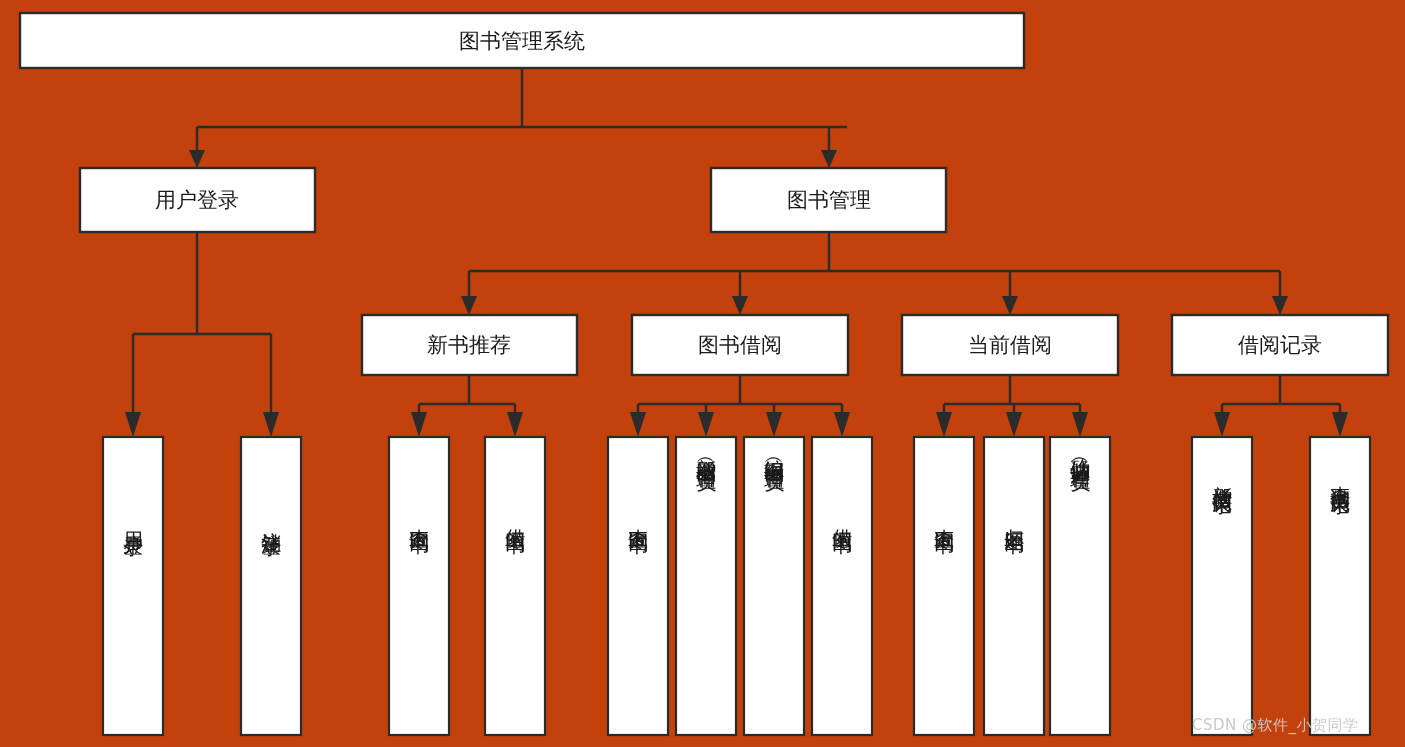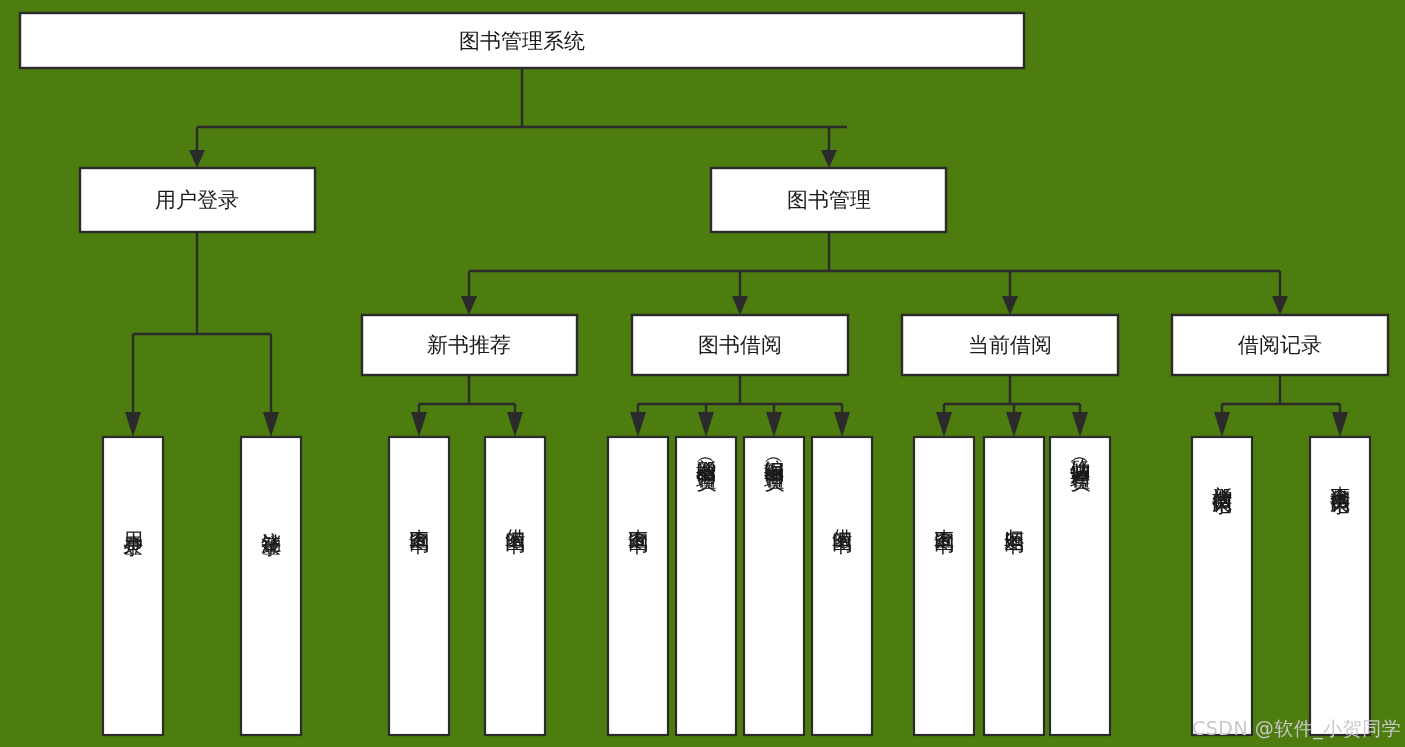--- a/index.html
+++ b/index.html
@@ -11,21 +11,21 @@
   body {
     width: 1405px;
     height: 747px;
     overflow: hidden;
     font-family: "DejaVu Sans", "Liberation Sans", sans-serif;
   }
   #diagram-root {
     position: relative;
     width: 1405px;
     height: 747px;
-    background: #4d7c0f;
+    background: #c2410c;
     text-decoration: underline;
   }
   svg.flow-svg {
     position: absolute;
     left: 0;
     top: 0;
     width: 1405px;
     height: 747px;
   }
   .node-rect {
@@ -67,21 +67,21 @@
     font-family: "DejaVu Sans", "Liberation Sans", sans-serif;
     font-size: 20px;
     line-height: 1.08;
     letter-spacing: 2px;
     color: #1a1a1a;
     white-space: nowrap;
   }
   .watermark {
     position: absolute;
     font-family: "DejaVu Sans", "Liberation Sans", sans-serif;
-    font-size: 19px;
+    font-size: 15px;
     color: #c9c9c9;
     letter-spacing: 0.5px;
     white-space: nowrap;
   }
 </style>
 </head>
 <body>
 
 <div id="diagram-root">
 

